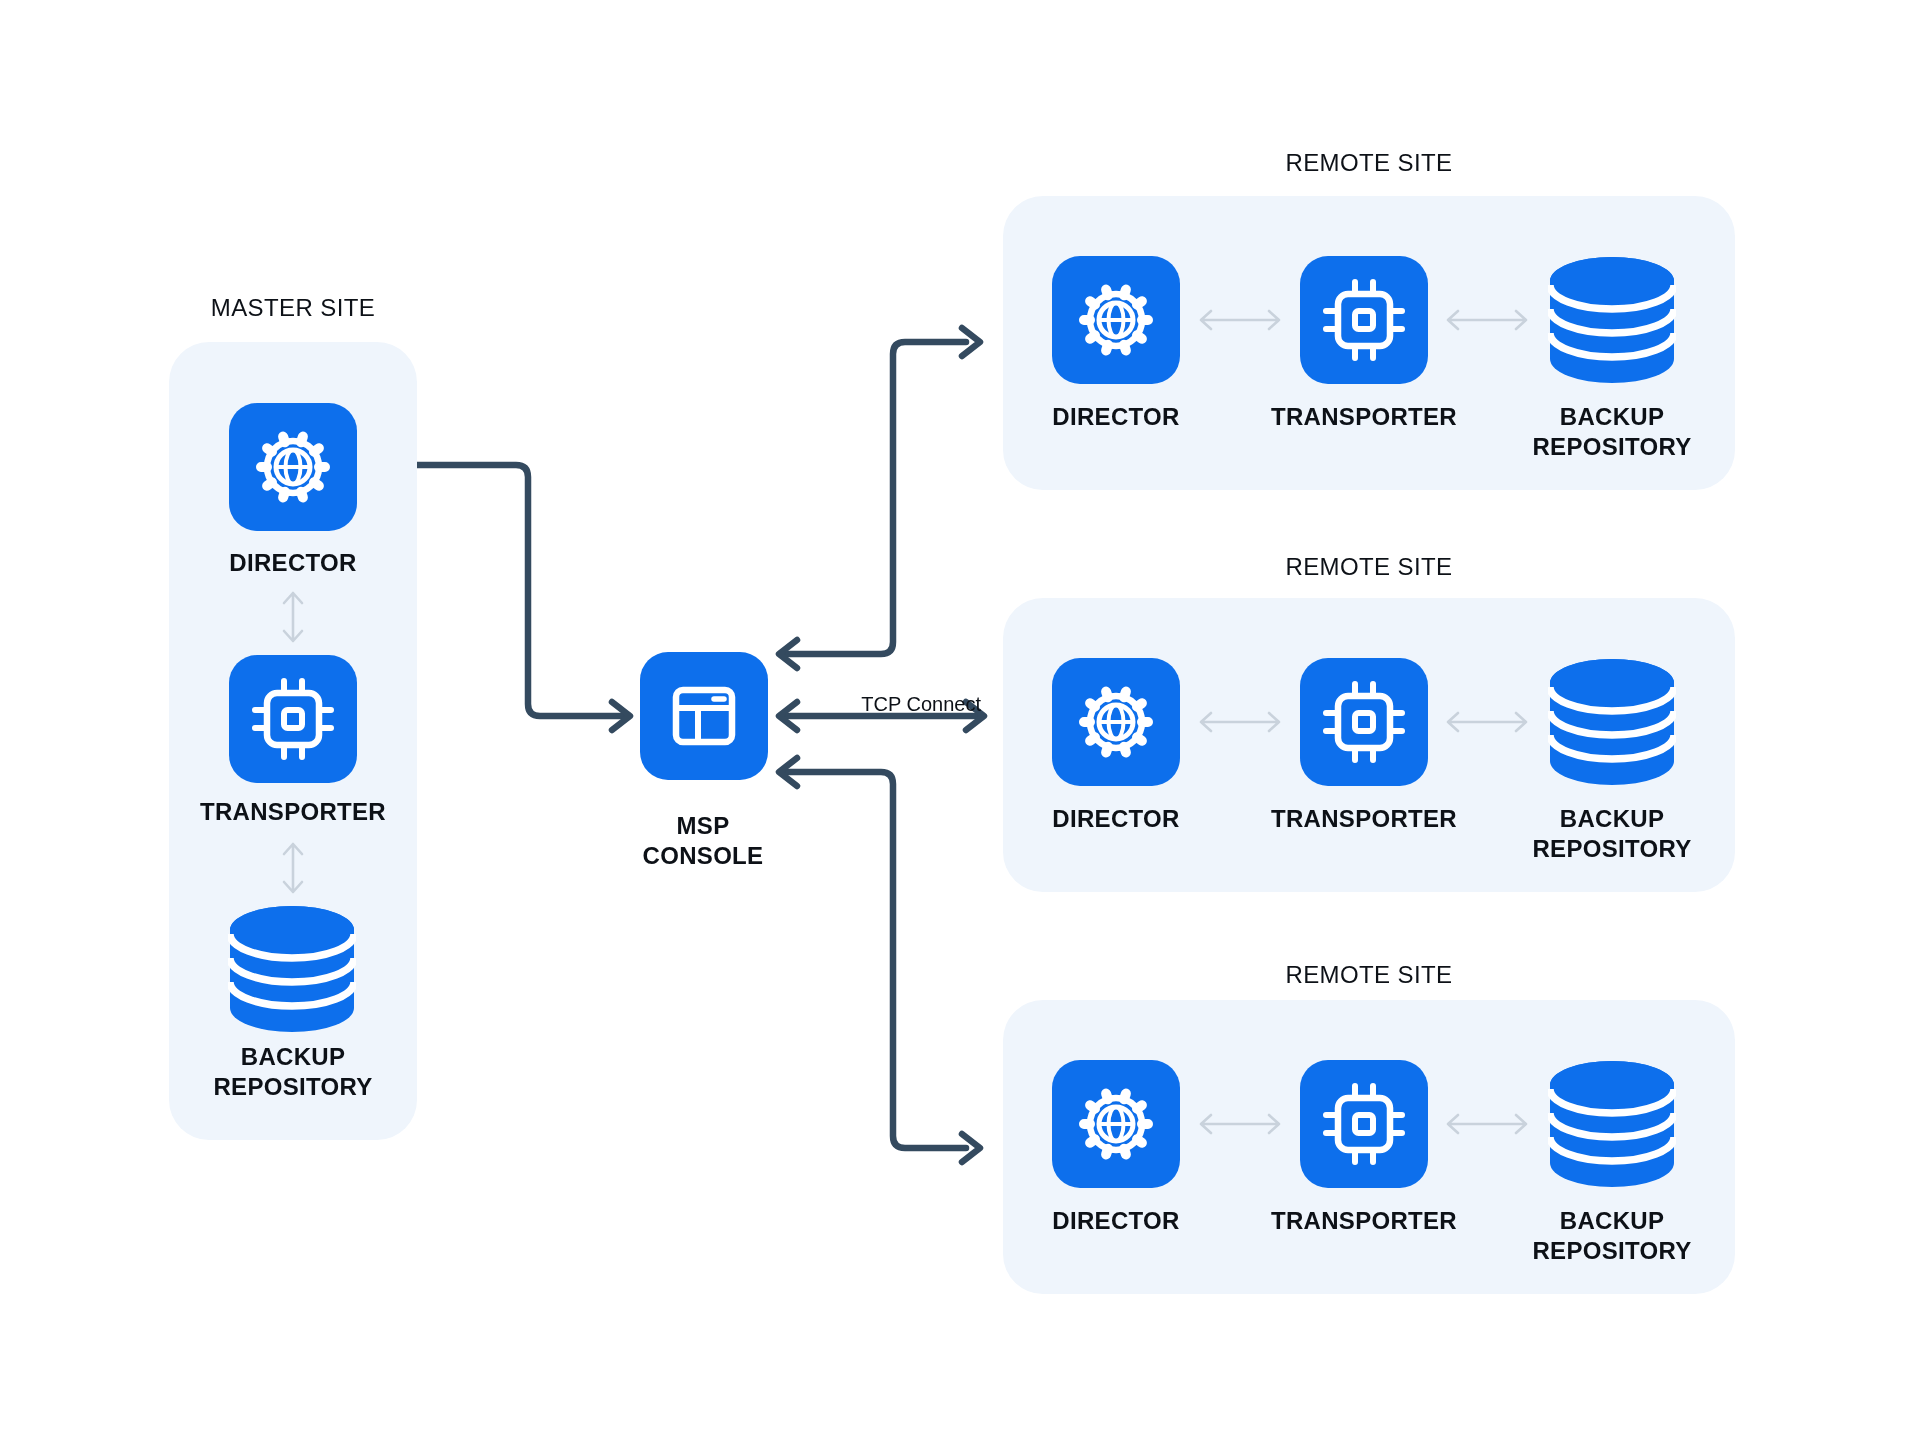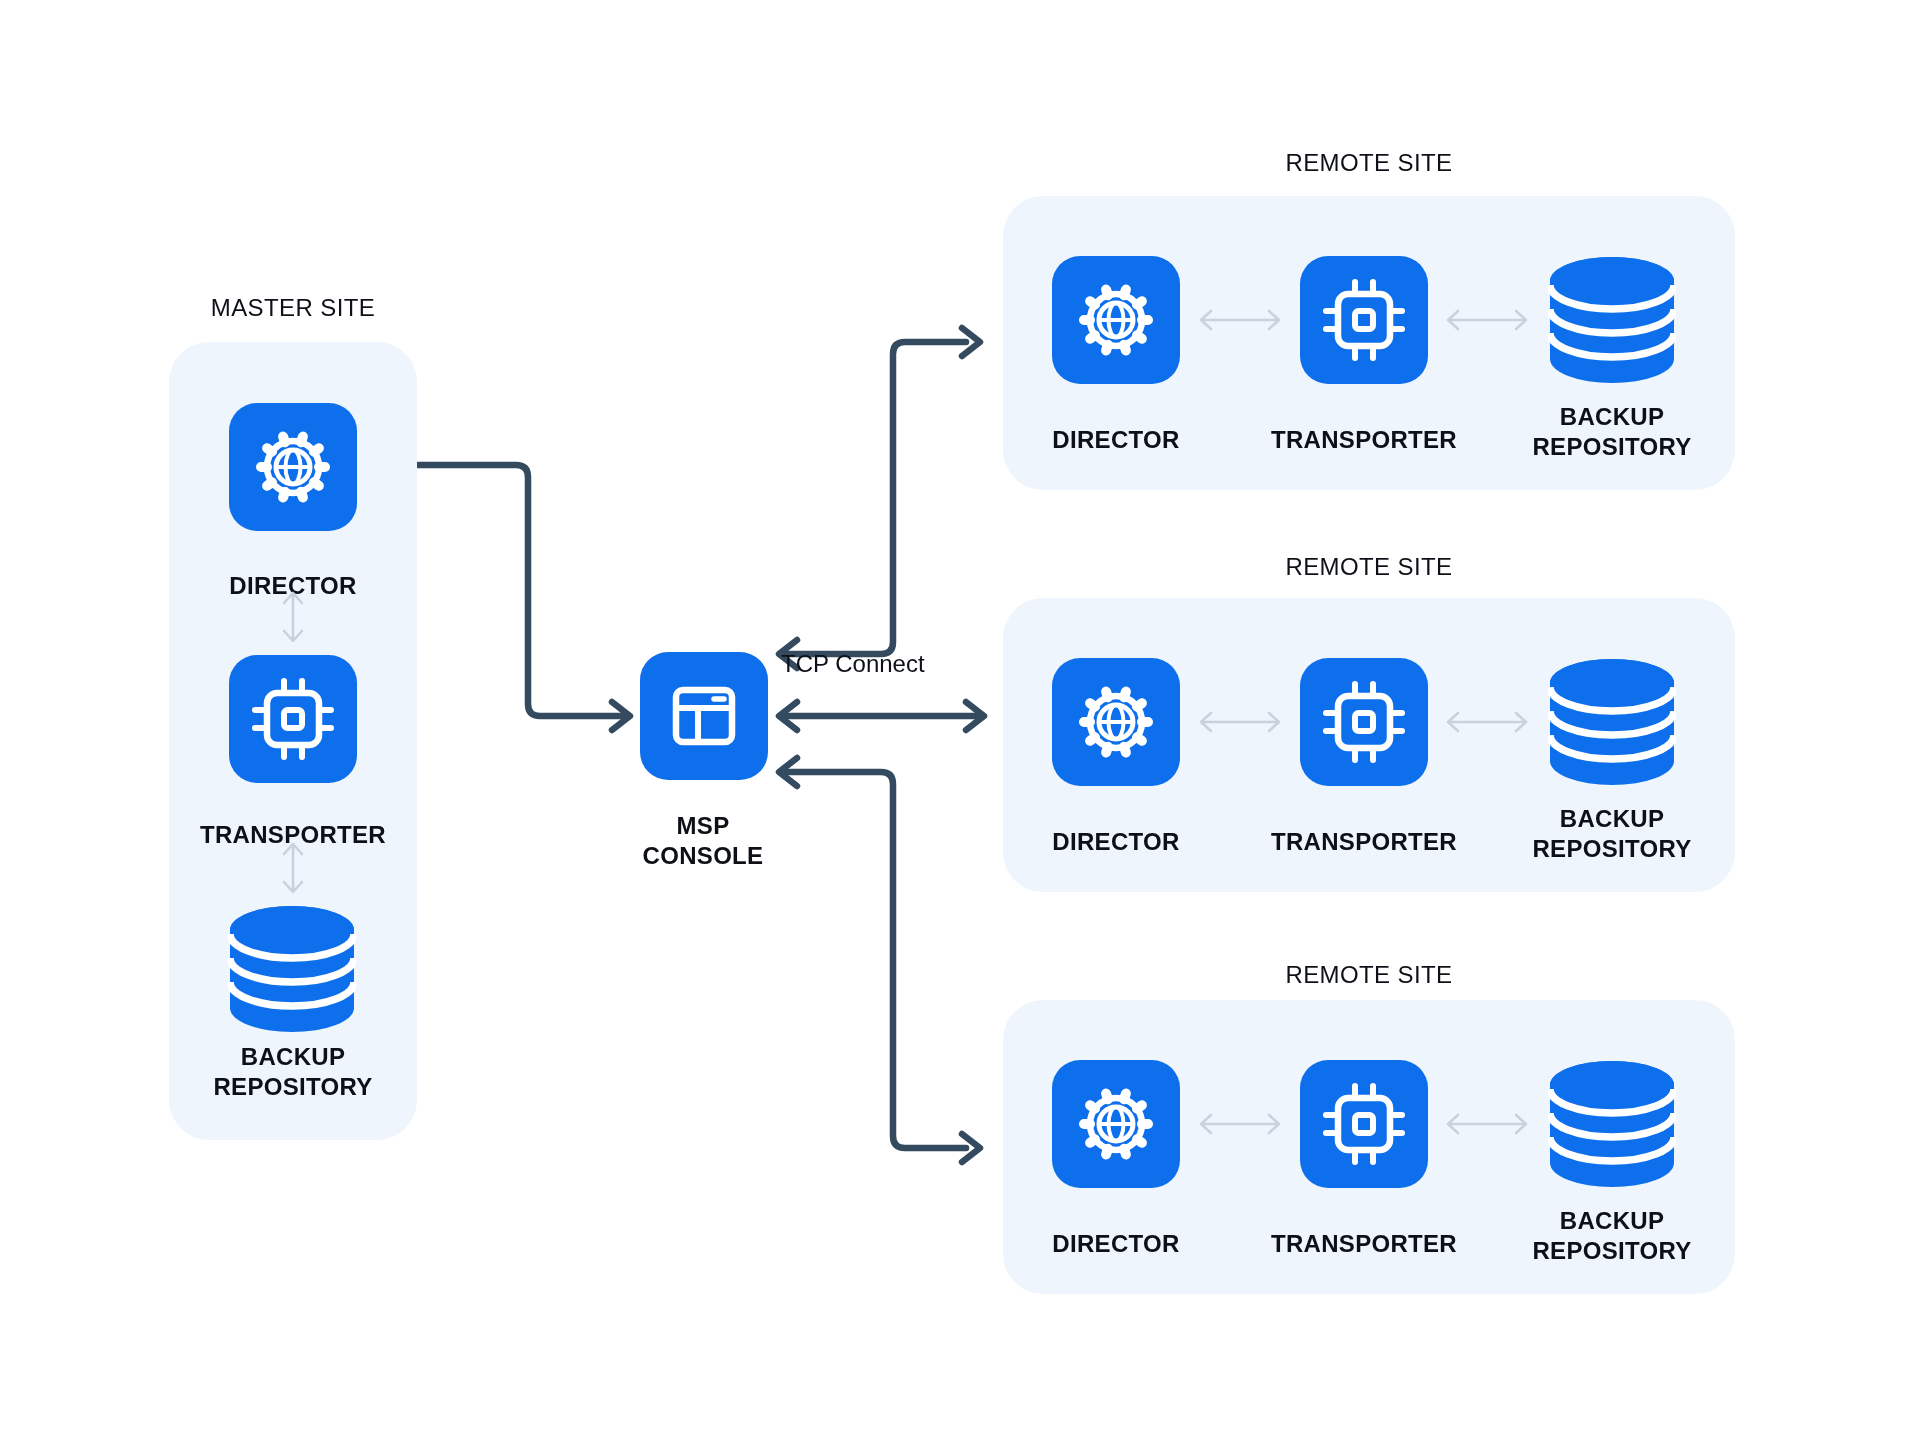--- a/index.html
+++ b/index.html
@@ -23,26 +23,26 @@
   .t2{left:1003px;width:732px;top:553px;}
   .t3{left:1003px;width:732px;top:961px;}
   .tile{
     position:absolute;width:128px;height:128px;background:#0d6fec;border-radius:28px;
     display:flex;align-items:center;justify-content:center;
   }
   .nlabel{
     position:absolute;font-weight:bold;font-size:24px;line-height:30px;
     text-align:center;letter-spacing:.3px;
   }
-  .one-line{white-space:nowrap;margin-top:23px;}
+  .one-line{white-space:nowrap;}
   .hlink,.vlink,.db{position:absolute;}
   .hlink path,.vlink path{fill:none;stroke:#c9d2dc;stroke-width:2.6;stroke-linecap:round;stroke-linejoin:round;}
   .tcp-label{
-    position:absolute;left:781px;top:652px;width:200px;text-align:left;
-    font-size:24px;line-height:24px;font-weight:normal;white-space:nowrap;
+    position:absolute;left:781px;top:692px;width:200px;text-align:right;
+    font-size:20px;line-height:24px;font-weight:normal;white-space:nowrap;
   }
   .icon-stroke{fill:none;stroke:#ffffff;stroke-linecap:round;stroke-linejoin:round;}
 </style>
 </head>
 <body>
 
 <div class="canvas">
 
   <svg class="connectors" viewBox="0 0 1906 1448">
     <g>

